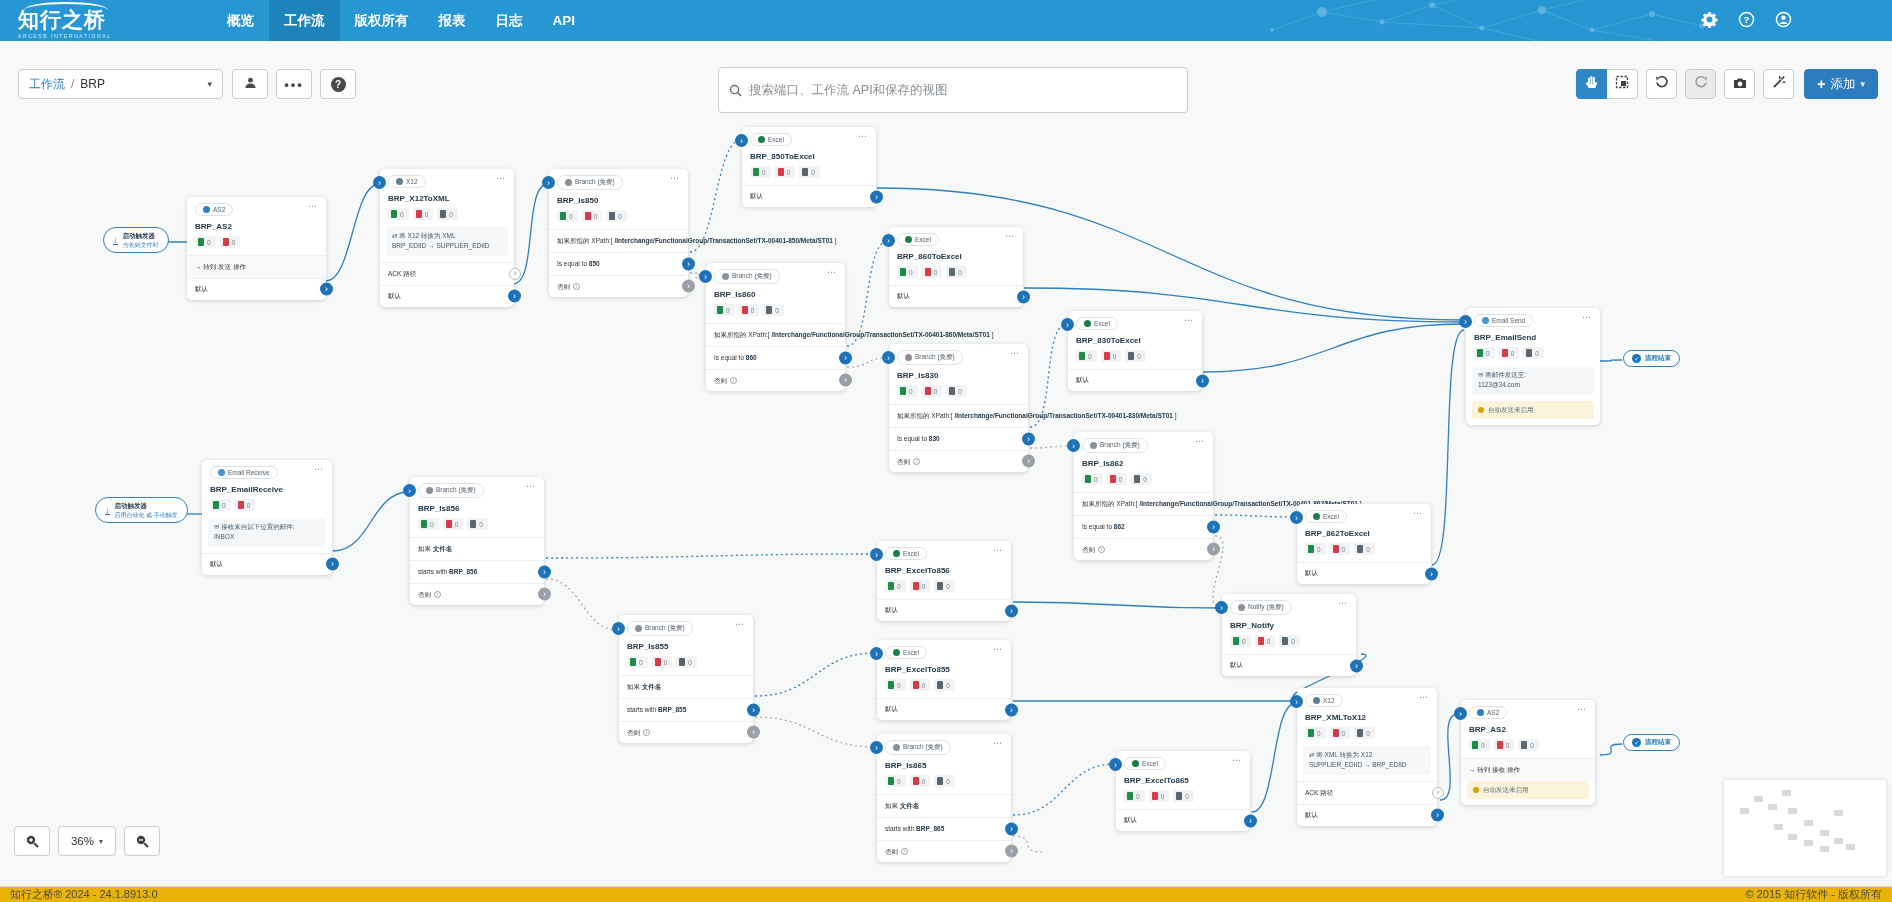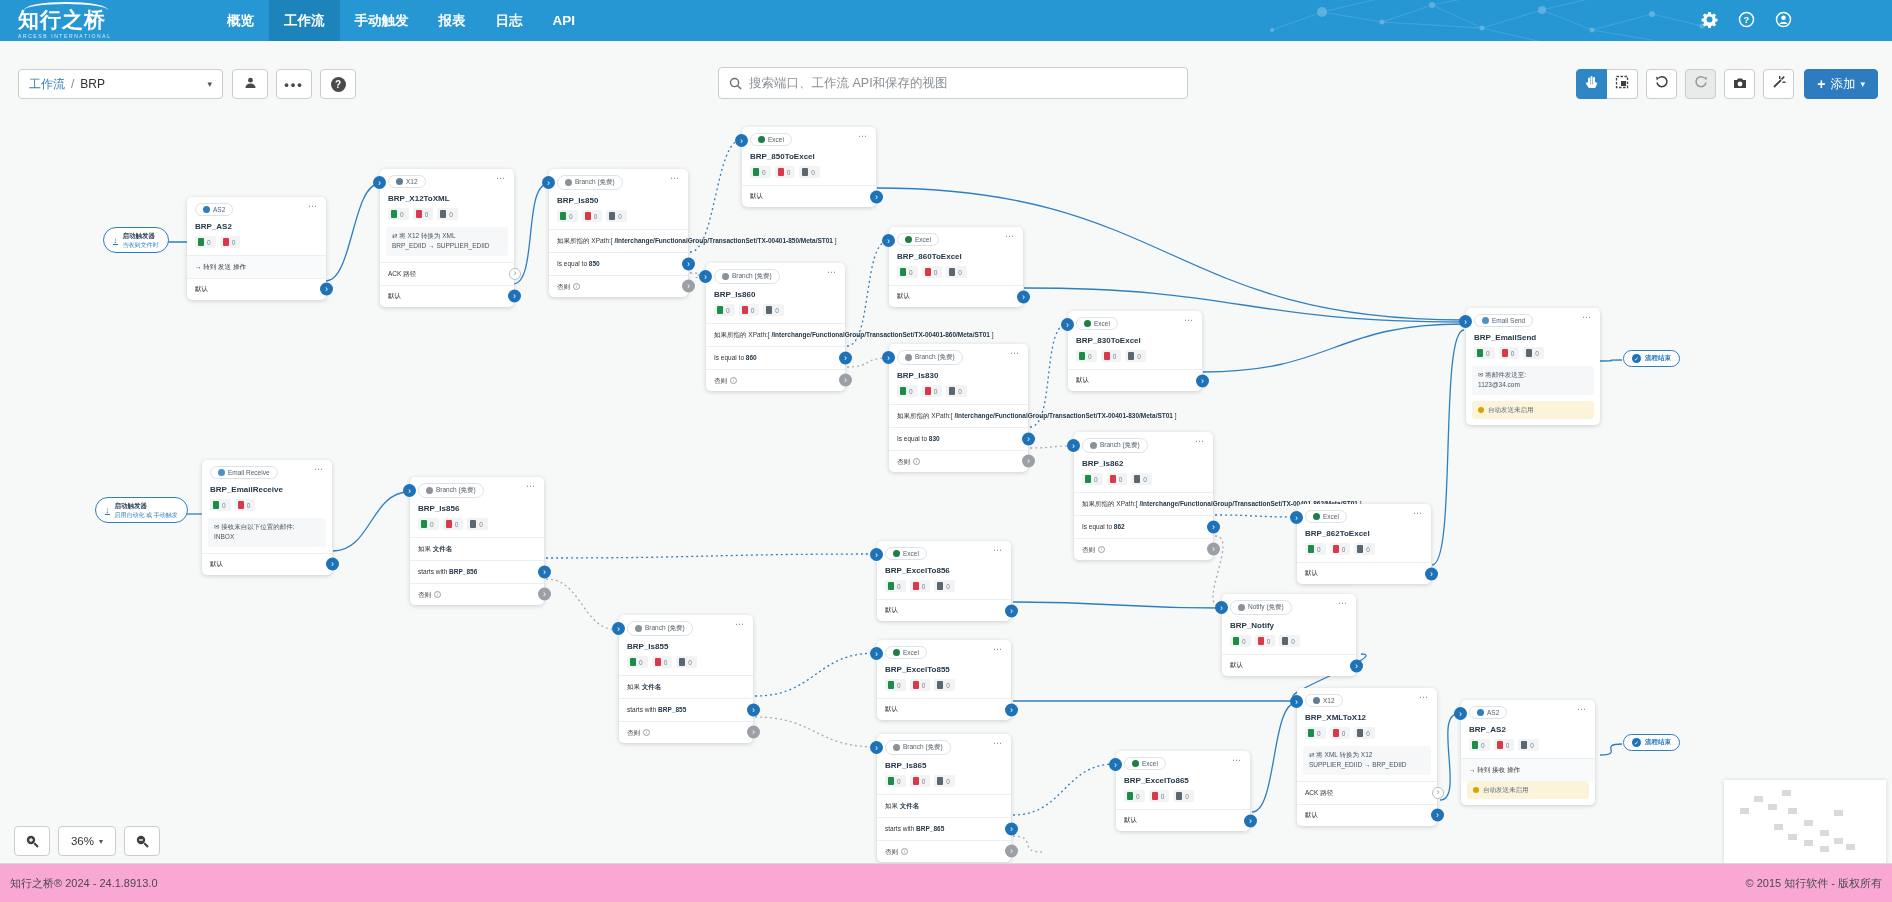--- a/index.html
+++ b/index.html
@@ -19,21 +19,21 @@
   .nav-ico { width:17px; height:17px; color:#fff; display:flex; align-items:center; justify-content:center; font-size:15px; }
   .netdeco { position:absolute; right:180px; top:0; height:41px; width:480px; opacity:.35; pointer-events:none; }
 
   
   .toolbar { position:absolute; left:0; top:41px; right:0; height:62px; z-index:10; }
   .crumb-btn { position:absolute; left:18px; top:28px; width:205px; height:30px; background:#fff; border:1px solid #ccc; border-radius:4px; display:flex; align-items:center; padding:0 10px; font-size:12px; color:#333; cursor:pointer; }
   .crumb-btn .root { color:#2e7fc0; }
   .crumb-btn .sep { margin:0 6px; color:#888; }
   .crumb-btn .caret { margin-left:auto; color:#555; font-size:9px; }
   .sq-btn { position:absolute; top:28px; height:30px; width:36px; background:#fff; border:1px solid #ccc; border-radius:4px; display:flex; align-items:center; justify-content:center; color:#4a4a4a; font-size:13px; cursor:pointer; }
-  .search-wrap { position:absolute; left:718px; top:26px; width:470px; height:32px; background:#fff; border:1px solid #ccc; border-radius:4px; display:flex; align-items:center; padding:0 10px; }
+  .search-wrap { position:absolute; left:718px; top:26px; width:470px; height:46px; background:#fff; border:1px solid #ccc; border-radius:4px; display:flex; align-items:center; padding:0 10px; }
   .search-wrap svg { flex:0 0 auto; }
   .search-wrap input { border:none; outline:none; flex:1; margin-left:7px; font-size:12.5px; color:#333; font-family:inherit; background:transparent; }
   .search-wrap input::placeholder { color:#8a9095; }
   .tool-right { position:absolute; right:14px; top:28px; display:flex; align-items:center; }
   .tbtn { height:30px; width:31px; background:#fff; border:1px solid #ccc; display:flex; align-items:center; justify-content:center; color:#3c4043; cursor:pointer; border-radius:4px; margin-left:8px; }
   .tbtn.grp-l { border-radius:4px 0 0 4px; margin-left:0; }
   .tbtn.grp-r { border-radius:0 4px 4px 0; margin-left:0; border-left:none; }
   .tbtn.active { background:#2e86c4; border-color:#2e86c4; color:#fff; }
   .tbtn.disabled { background:#e9eaea; color:#9a9a9a; }
   .add-btn { height:30px; margin-left:10px; background:#2d7cbf; border:1px solid #2d7cbf; color:#fff; border-radius:4px; font-size:12.5px; display:flex; align-items:center; padding:0 12px; gap:5px; cursor:pointer; }
@@ -80,21 +80,21 @@
   .endpill { position:absolute; background:#fff; border:1px solid #2e7fc0; border-radius:12px; display:flex; align-items:center; gap:4px; padding:3px 8px; z-index:2; }
   .endpill .chk { width:9px; height:9px; border-radius:50%; background:#1e73b8; color:#fff; font-size:6px; display:flex; align-items:center; justify-content:center; }
   .endpill .lbl { font-size:6.5px; font-weight:bold; color:#1e73b8; }
 
   
   .zoomctl { position:absolute; top:826px; height:30px; background:#fff; border:1px solid #ccc; border-radius:4px; display:flex; align-items:center; justify-content:center; color:#333; cursor:pointer; z-index:5; }
   .zoomctl.pct { font-size:11.5px; gap:5px; }
   .minimap { position:absolute; left:1724px; top:780px; width:162px; height:96px; background:#fff; box-shadow:0 0 4px rgba(0,0,0,.15); z-index:5; }
   .minimap .blk { position:absolute; background:#d8dbde; }
 
-  .statusbar { position:absolute; left:0; bottom:0; right:0; height:39px; background:#f9a8d4; border-top:1px solid #d9d9d9; z-index:20; display:flex; align-items:center; font-size:11px; color:#4a4a4a; padding:5px 10px; }
+  .statusbar { position:absolute; left:0; bottom:0; right:0; height:16px; background:#eab308; border-top:1px solid #d9d9d9; z-index:20; display:flex; align-items:center; font-size:11px; color:#4a4a4a; padding:5px 10px; }
   .statusbar .right { margin-left:auto; }
 </style>
 </head>
 <body>
 
 <div id="app">
 
   <svg id="edges" viewBox="0 0 1892 902">
       <path d="M167,242 C192,242 163,242 188,242" class="edge solid blue"></path>
       <path d="M326,281 C352.5,281 352.5,184 379,184" class="edge solid blue"></path>
@@ -130,21 +130,21 @@
 
   <div class="navbar">
     <div class="logo">
       <span class="arc"></span>
       <div class="name">知行之桥</div>
       <div class="sub">ARCESB INTERNATIONAL</div>
     </div>
     <div class="nav-tabs">
         <div class="nav-tab">概览</div>
         <div class="nav-tab active">工作流</div>
-        <div class="nav-tab">手动触发</div>
+        <div class="nav-tab">版权所有</div>
         <div class="nav-tab">报表</div>
         <div class="nav-tab">日志</div>
         <div class="nav-tab">API</div>
       </div>
     <svg class="netdeco" viewBox="0 0 480 41">
       <g stroke="#ffffff" stroke-width="0.8" fill="none" opacity="0.5">
         <path d="M40,30 L90,12 L150,22 L200,5 L250,28 L310,10 L360,30 L420,14 L470,26"></path>
         <path d="M90,12 L150,-2 M150,22 L250,28 M200,5 L250,-5 M310,10 L360,-2 M360,30 L420,40 M250,28 L310,42"></path>
       </g>
       <g fill="#ffffff" opacity="0.7">

